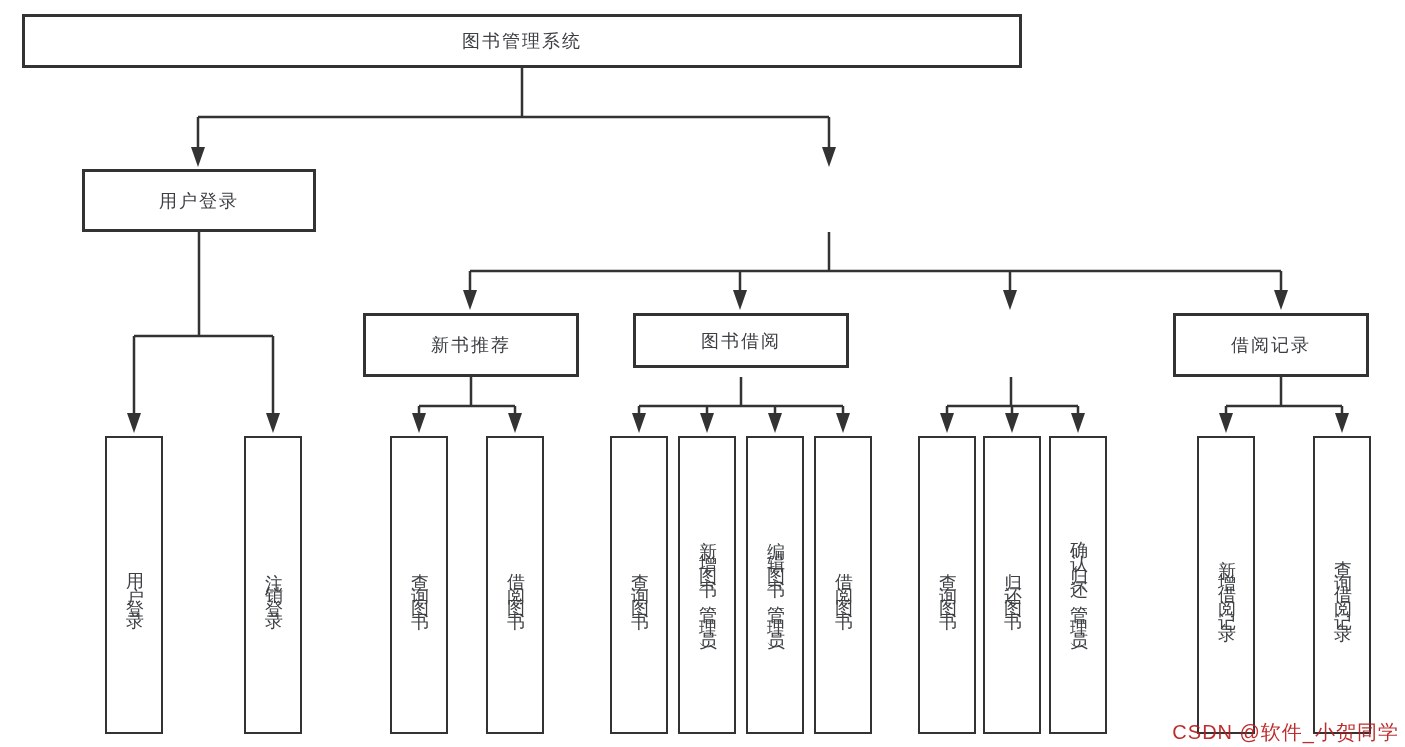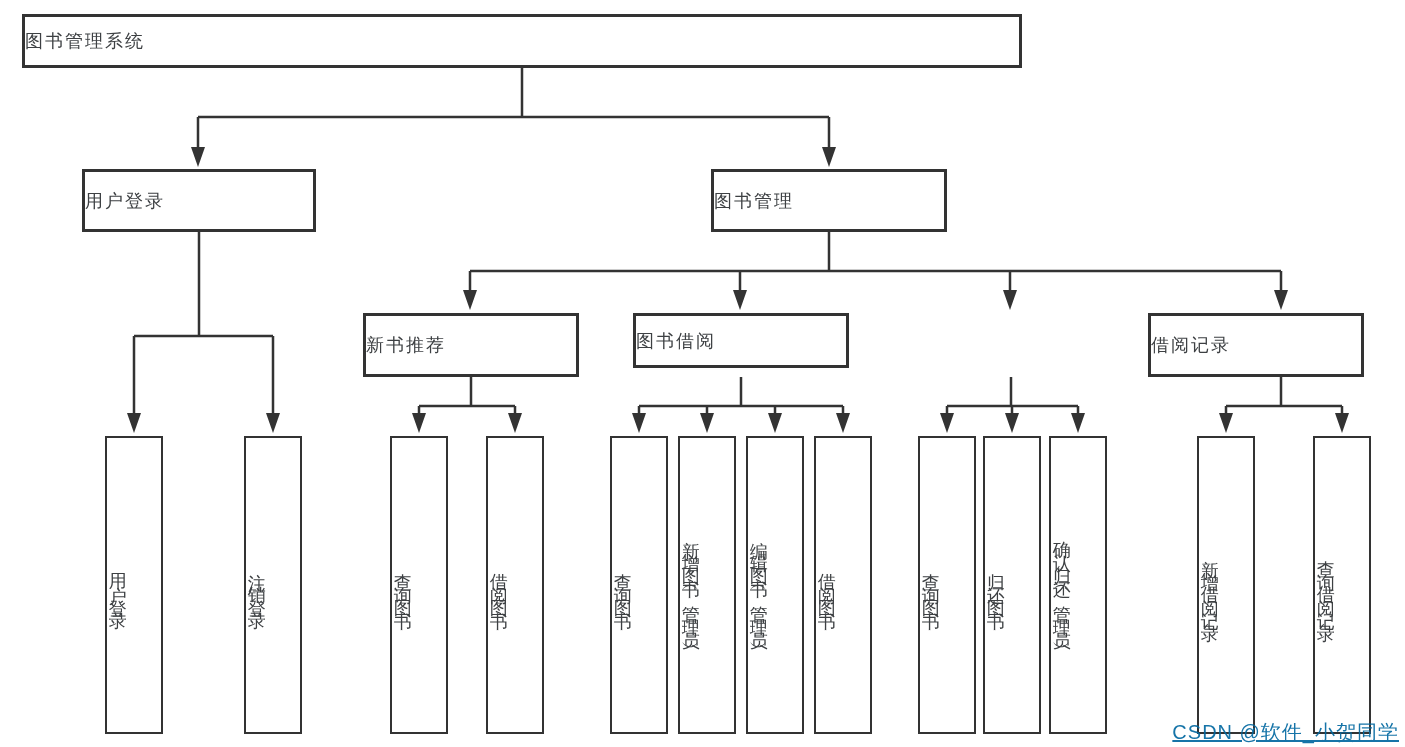--- a/index.html
+++ b/index.html
@@ -12,52 +12,52 @@
     overflow: hidden;
   }
   .connectors { position: absolute; left: 0; top: 0; z-index: 1; }
   .node {
     position: absolute;
     background: #ffffff;
     border: 3px solid #333333;
     box-sizing: border-box;
     display: flex;
     align-items: center;
+    justify-content: center;
     color: #3d4043;
     font-size: 18px;
     letter-spacing: 2px;
     z-index: 2;
     white-space: nowrap;
   }
   .leaf { border-width: 2.5px; }
   .vlabel {
     writing-mode: vertical-rl;
     text-orientation: mixed;
     letter-spacing: 13px;
     line-height: 1.1;
   }
   .watermark {
     position: absolute;
     right: 6px;
     bottom: 1px;
     font-size: 20px;
     letter-spacing: 1px;
-    color: #0369a1;
+    color: #b91c1c;
     opacity: 0.92;
     z-index: 5;
-    text-decoration: underline;
   }
   
   .n-root { left: 22px;  top: 14px;  width: 1000px; height: 54px; }
   .n-b0   { left: 82px;  top: 169px; width: 234px;  height: 63px; }
   .n-b1   { left: 711px; top: 169px; width: 236px;  height: 63px; }
   .n-g0   { left: 363px; top: 313px; width: 216px;  height: 64px; }
   .n-g1   { left: 633px; top: 313px; width: 216px;  height: 55px; }
   .n-g2   { left: 903px; top: 313px; width: 216px;  height: 64px; }
-  .n-g3   { left: 1148px;top: 313px; width: 216px;  height: 64px; font-family: Liberation Mono, monospace; }
+  .n-g3   { left: 1173px;top: 313px; width: 196px;  height: 64px; font-family: Liberation Mono, monospace; }
   .leaf   { top: 436px; width: 58px; height: 298px; }
   .l-b0-0 { left: 105px; }  .l-b0-1 { left: 244px; }
   .l-g0-0 { left: 390px; }  .l-g0-1 { left: 486px; }
   .l-g1-0 { left: 610px; }  .l-g1-1 { left: 678px; }
   .l-g1-2 { left: 746px; }  .l-g1-3 { left: 814px; }
   .l-g2-0 { left: 918px; }  .l-g2-1 { left: 983px; }  .l-g2-2 { left: 1049px; }
   .l-g3-0 { left: 1197px; } .l-g3-1 { left: 1313px; }
 </style>
 </head>
 <body>
@@ -95,23 +95,20 @@
       <polygon points="1335,413 1349,413 1342,433"></polygon>
     </g>
   </svg>
 
   <div class="node n-root">
     <span>图书管理系统</span>
   </div>
 
   <div class="node n-b0">
     <span>用户登录</span>
-  </div>
-  <div class="node n-b1">
-    <span>图书管理</span>
   </div>
 
   <div class="node n-g0">
     <span>新书推荐</span>
   </div>
   <div class="node n-g1">
     <span>图书借阅</span>
   </div>
   <div class="node n-g3">
     <span>借阅记录</span>

